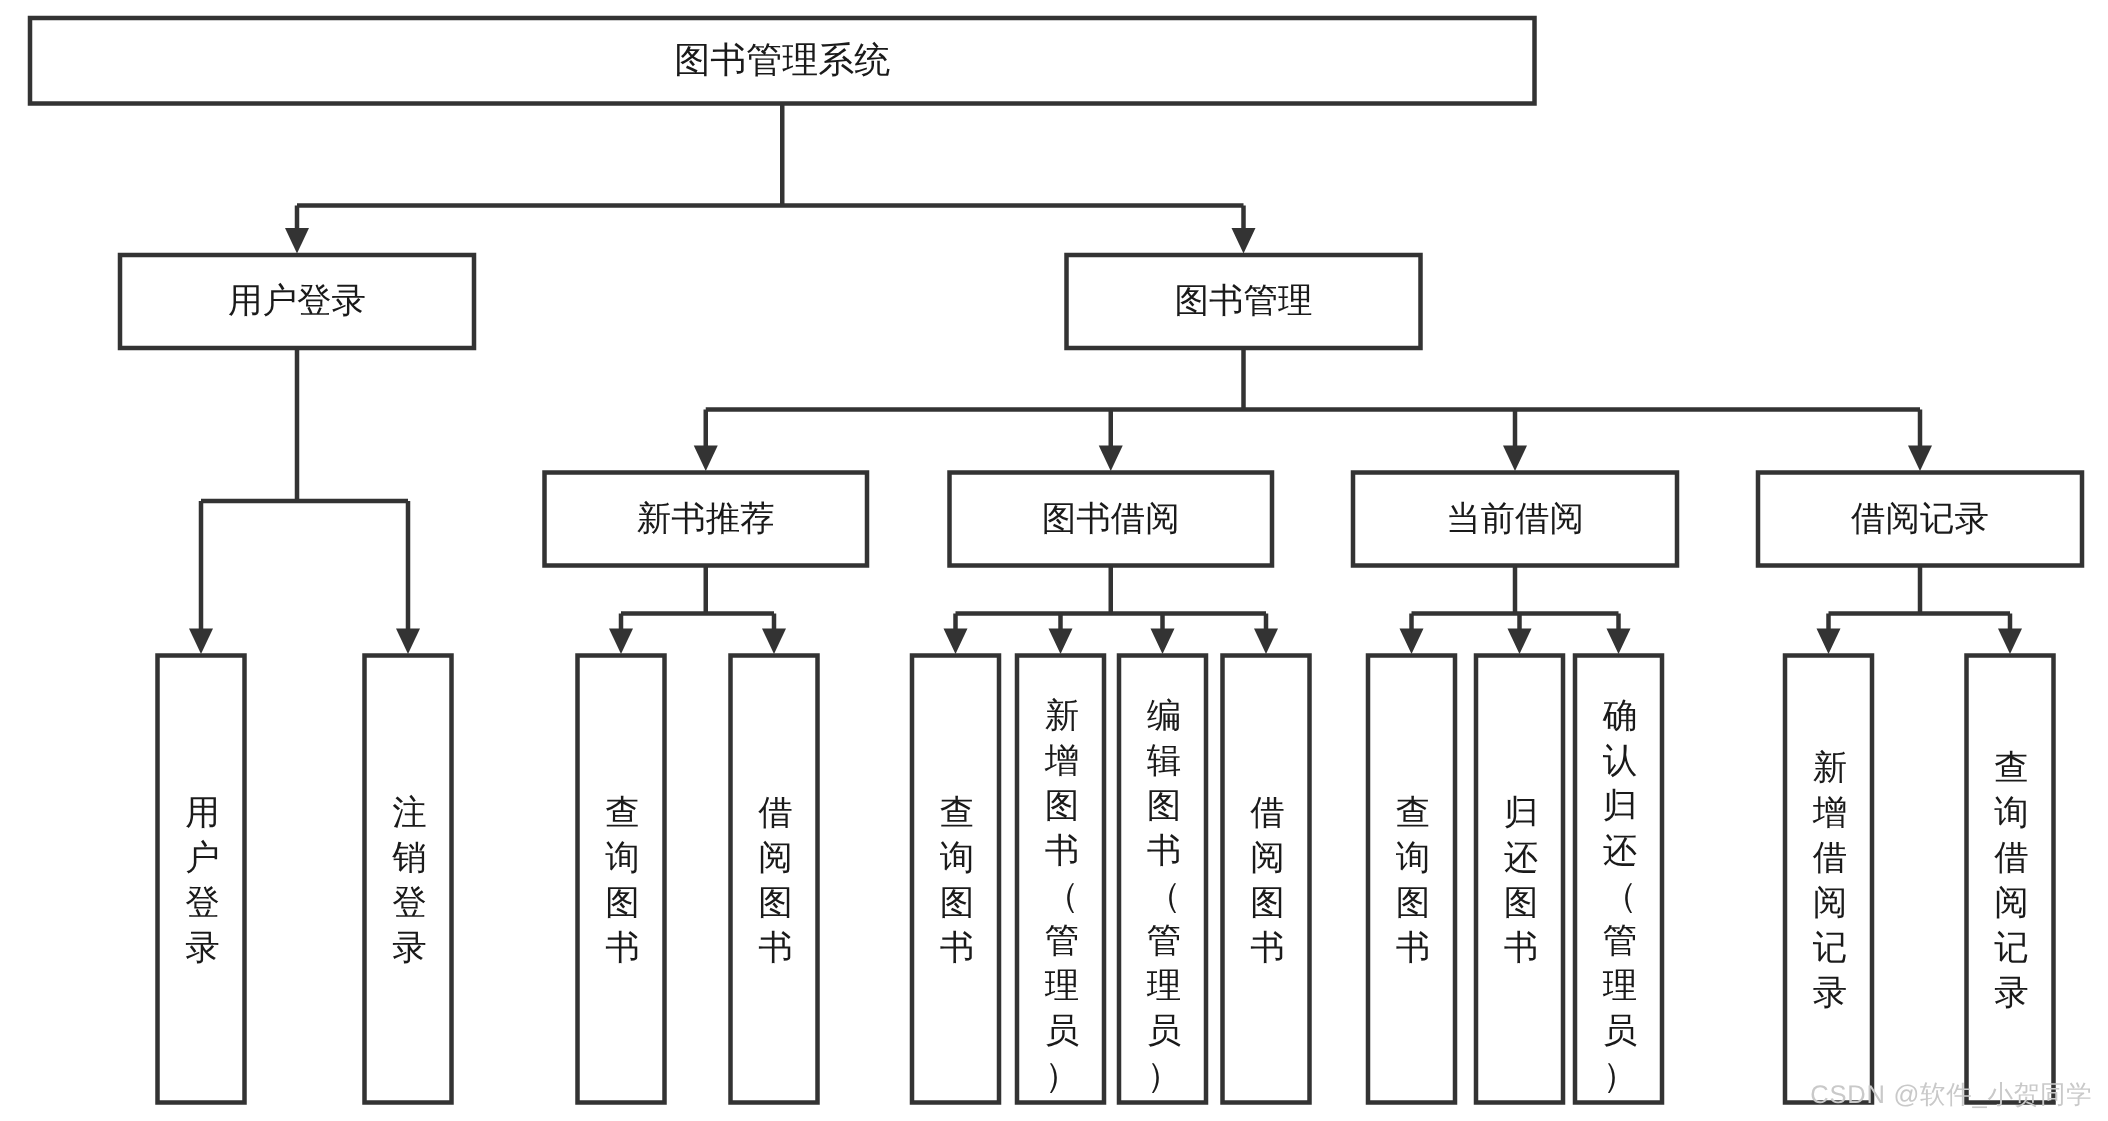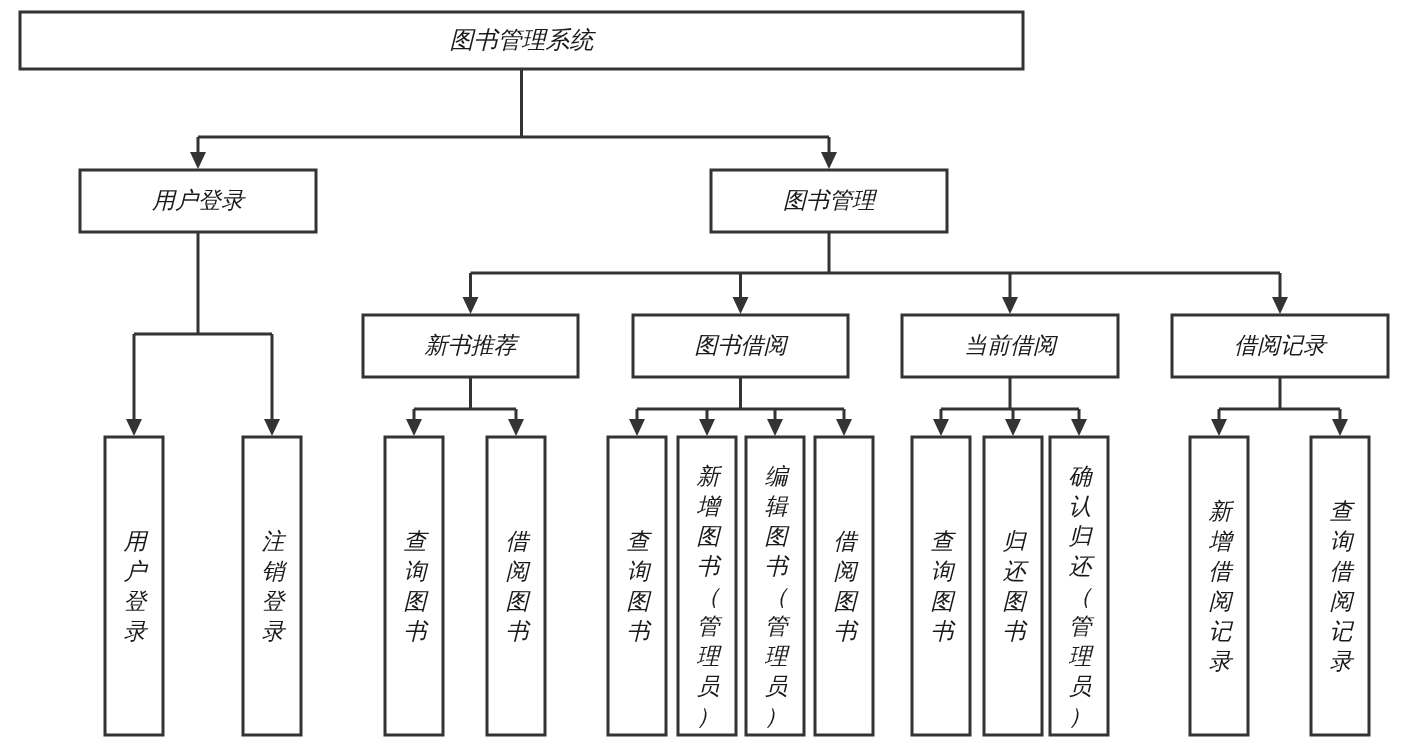--- a/index.html
+++ b/index.html
@@ -4,21 +4,21 @@
 <title>图书管理系统 功能结构图</title>
 <style>
   html,body{margin:0;padding:0;}
   body{
     width:1405px;height:747px;
     background:#ffffff;
     font-family:"Liberation Sans","DejaVu Sans",sans-serif;
     overflow:hidden;
     position:relative;
   }
-  #diagram-root{position:relative;width:1405px;height:747px;font-style:italic;}
+  #diagram-root{position:relative;width:1405px;height:747px;}
   svg.diagram{display:block;width:1405px;height:747px;}
 
   .node-box{
     fill:#ffffff;
     stroke:#333333;
     stroke-width:3;
   }
   .node-label{
     fill:#1a1a1a;
     font-family:"Liberation Sans","DejaVu Sans",sans-serif;
@@ -189,13 +189,14 @@
           <rect x="1190" y="437" width="58" height="298" class="node-box"></rect>
           <text x="1220" y="519.4" class="vlabel"><tspan x="1220" dy="0">新</tspan><tspan x="1220" dy="30">增</tspan><tspan x="1220" dy="30">借</tspan><tspan x="1220" dy="30">阅</tspan><tspan x="1220" dy="30">记</tspan><tspan x="1220" dy="30">录</tspan></text>
         </g>
         <g>
           <rect x="1311" y="437" width="58" height="298" class="node-box"></rect>
           <text x="1341" y="519.4" class="vlabel"><tspan x="1341" dy="0">查</tspan><tspan x="1341" dy="30">询</tspan><tspan x="1341" dy="30">借</tspan><tspan x="1341" dy="30">阅</tspan><tspan x="1341" dy="30">记</tspan><tspan x="1341" dy="30">录</tspan></text>
         </g>
       </g>
     </svg>
 
+  <div class="watermark">CSDN @软件_小贺同学</div>
 </div>
 
 </body></html>

